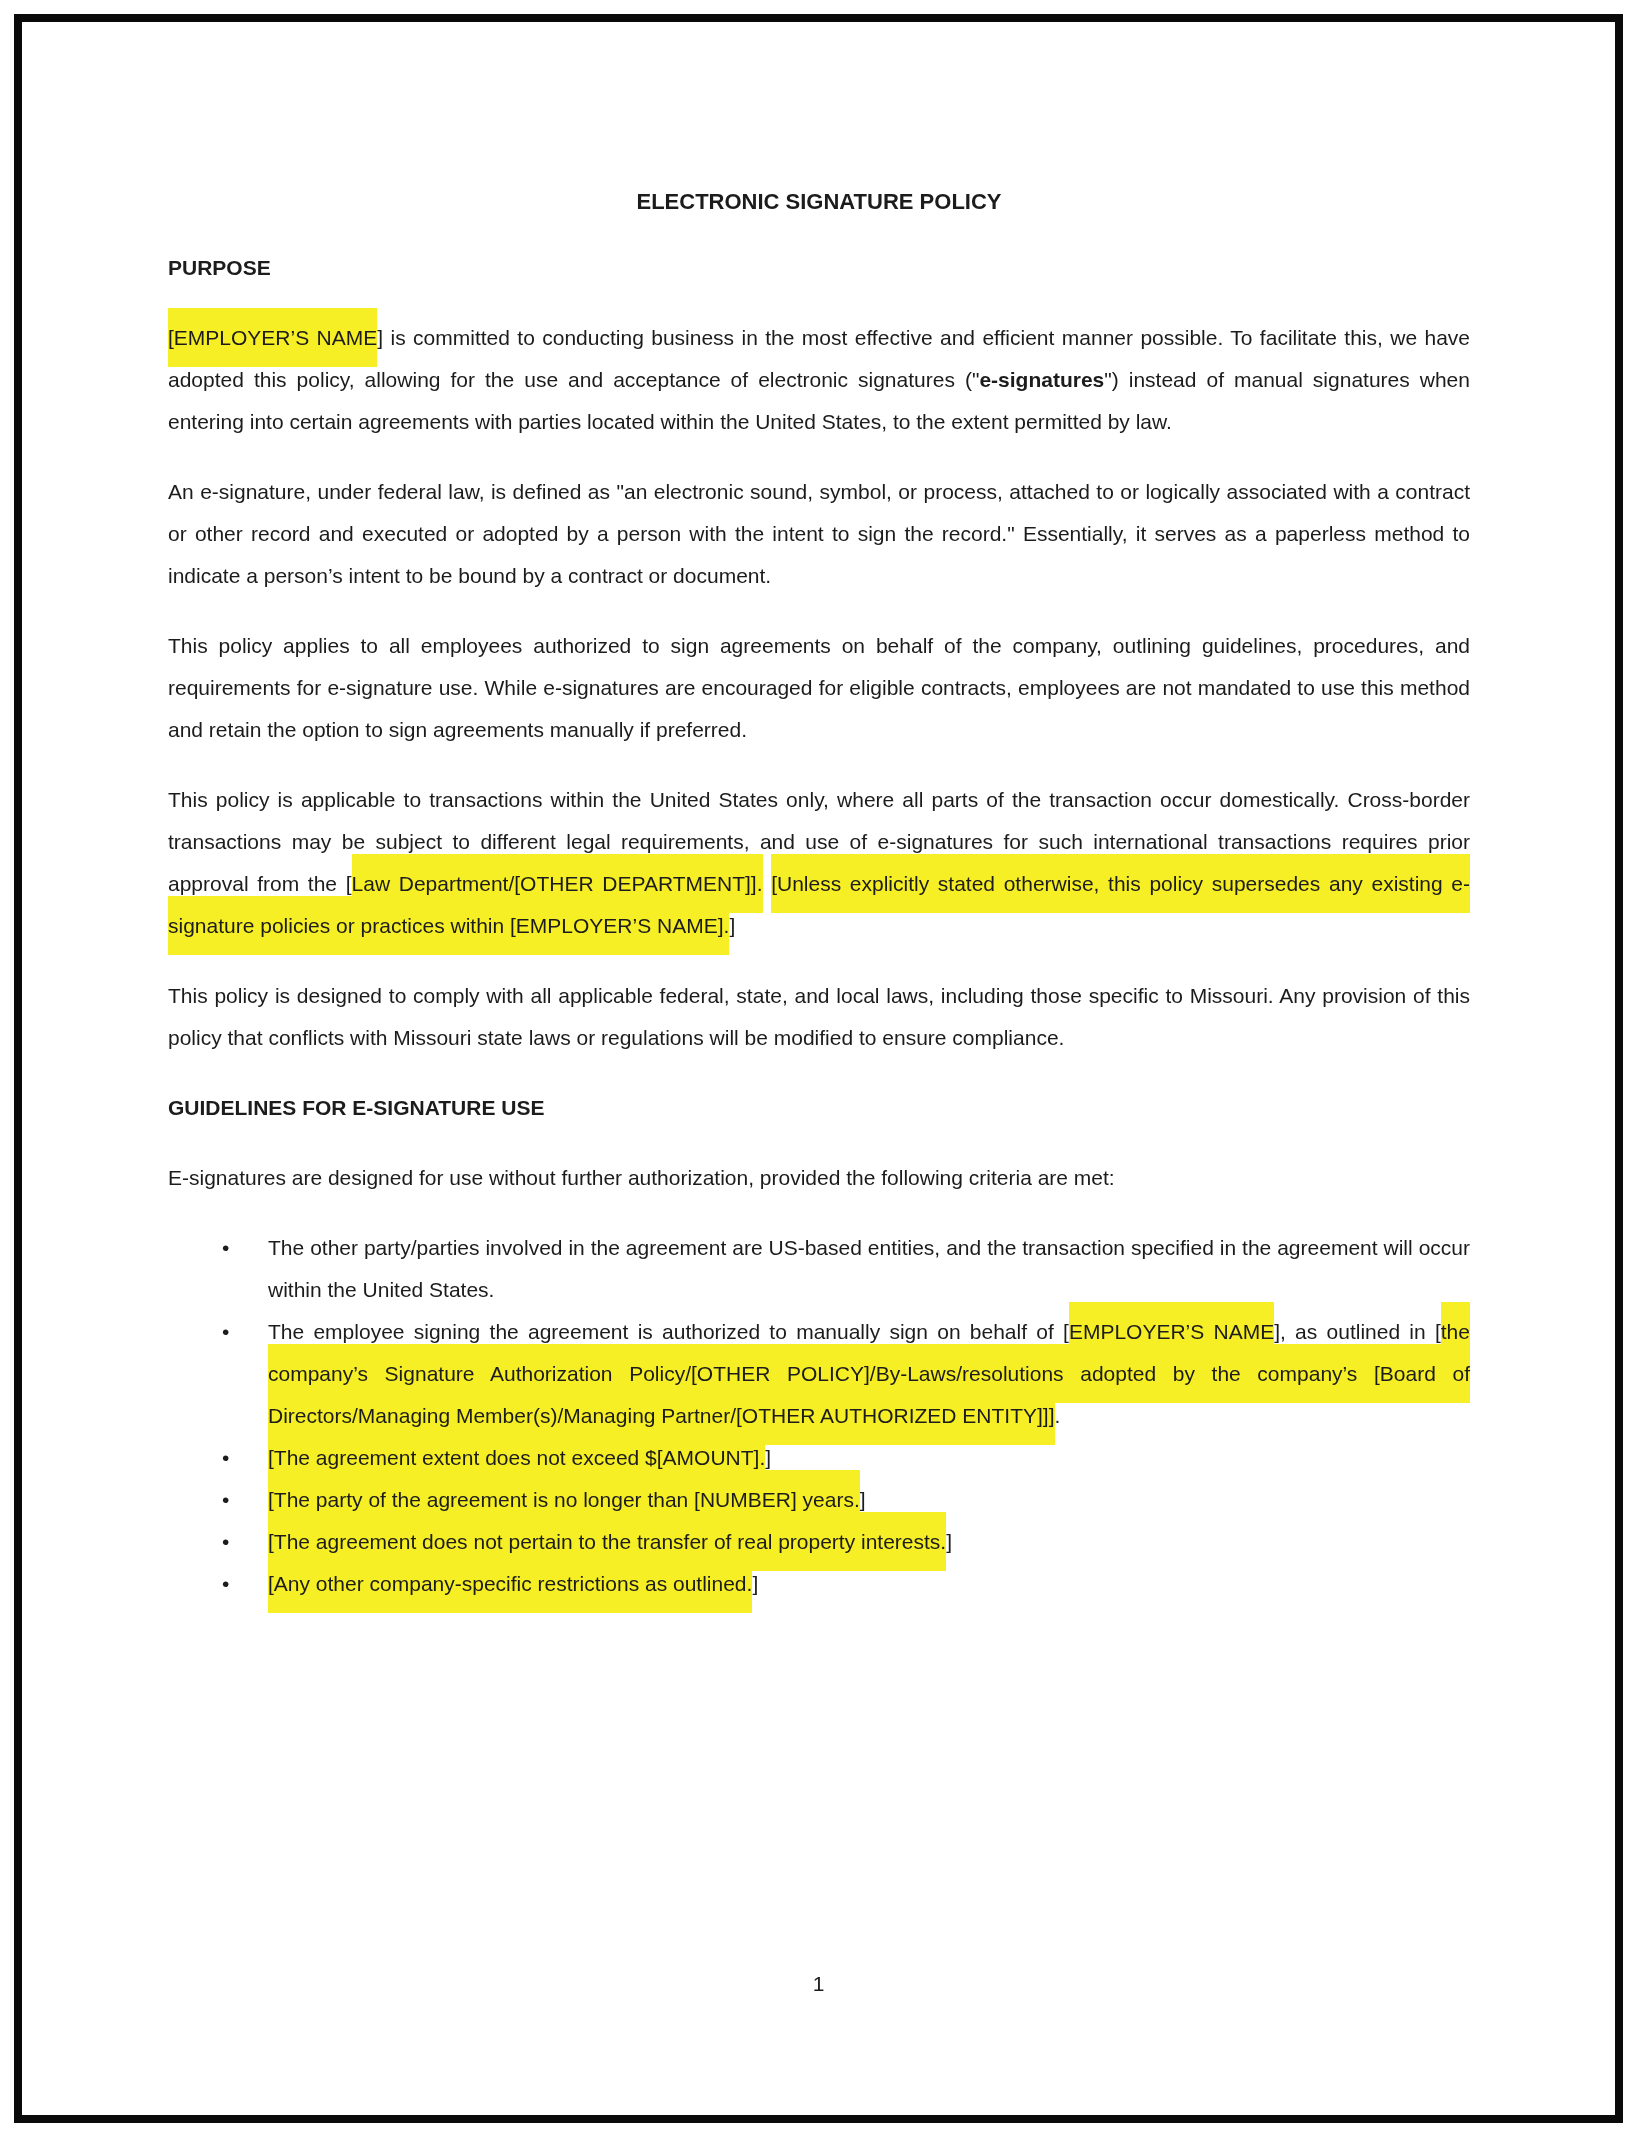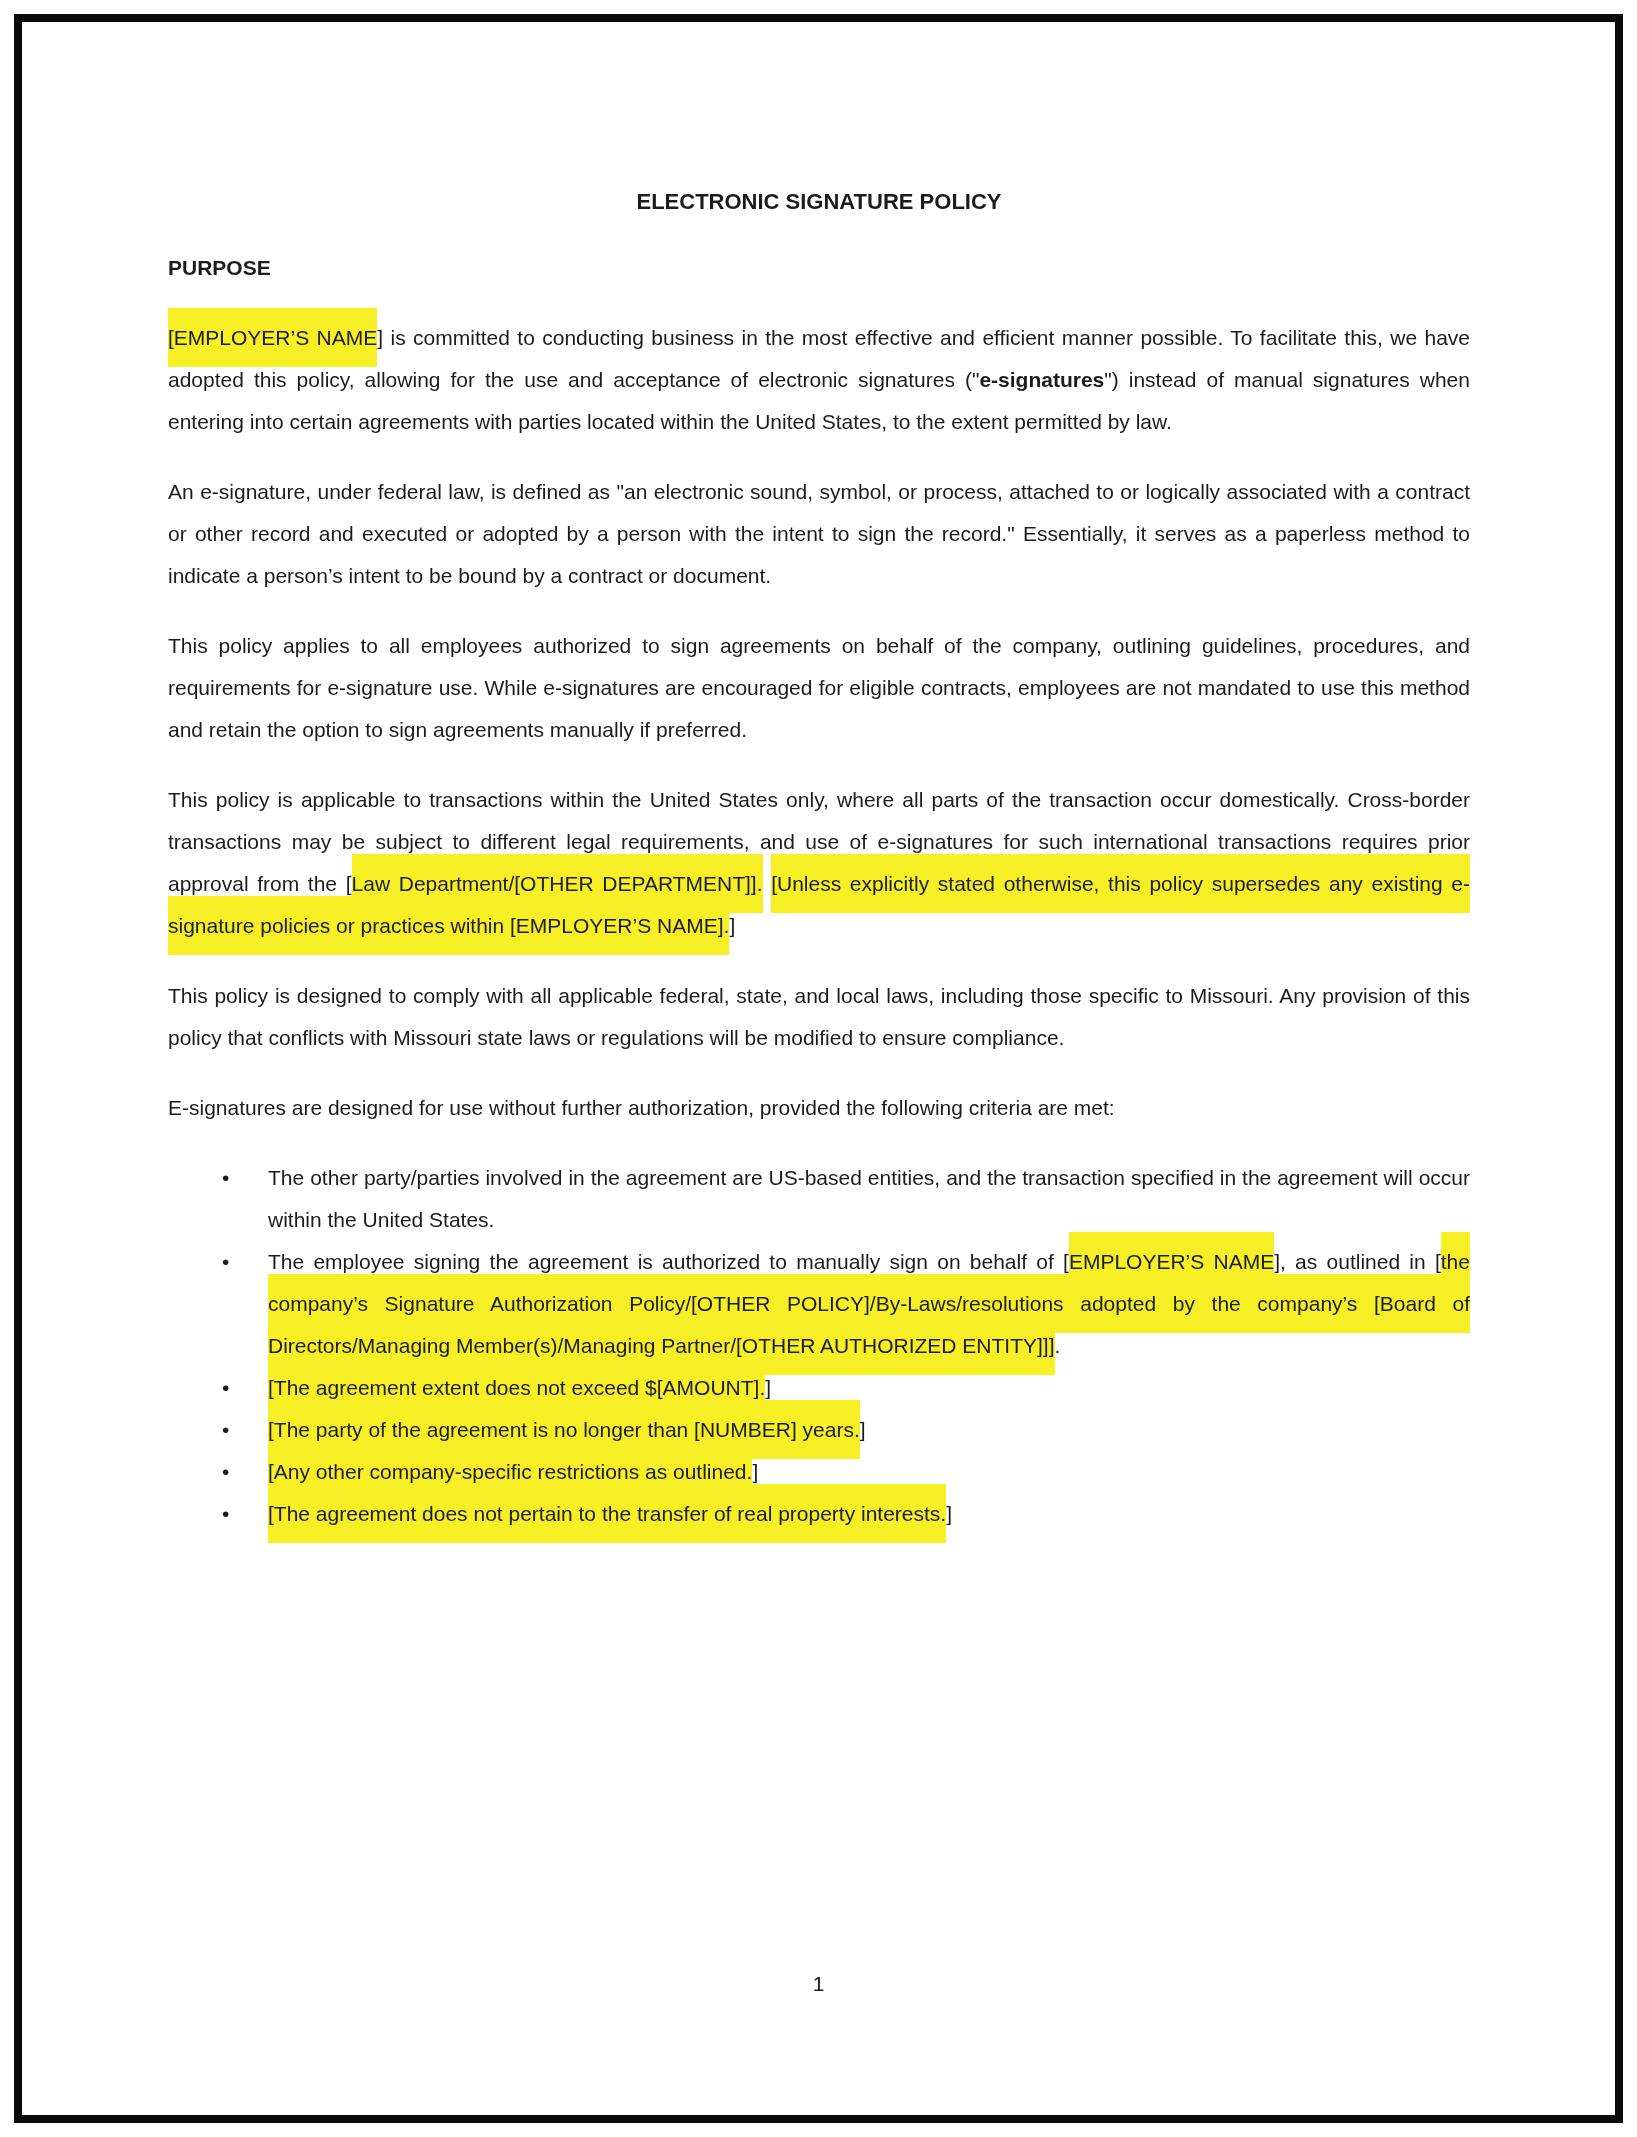--- a/index.html
+++ b/index.html
@@ -56,25 +56,26 @@
 <div class="sheet">
   <div class="content">
     <h1 class="doc-title">ELECTRONIC SIGNATURE POLICY</h1>
     <div>
         <h2 class="section-heading">PURPOSE</h2>
         <p class="paragraph"><mark>[EMPLOYER’S NAME</mark><span>] is committed to conducting business in the most effective and efficient manner possible. To facilitate this, we have adopted this policy, allowing for the use and acceptance of electronic signatures ("</span><span class="bold">e-signatures</span><span>") instead of manual signatures when entering into certain agreements with parties located within the United States, to the extent permitted by law.</span></p>
         <p class="paragraph"><span>An e-signature, under federal law, is defined as "an electronic sound, symbol, or process, attached to or logically associated with a contract or other record and executed or adopted by a person with the intent to sign the record." Essentially, it serves as a paperless method to indicate a person’s intent to be bound by a contract or document.</span></p>
         <p class="paragraph"><span>This policy applies to all employees authorized to sign agreements on behalf of the company, outlining guidelines, procedures, and requirements for e-signature use. While e-signatures are encouraged for eligible contracts, employees are not mandated to use this method and retain the option to sign agreements manually if preferred.</span></p>
         <p class="paragraph"><span>This policy is applicable to transactions within the United States only, where all parts of the transaction occur domestically. Cross-border transactions may be subject to different legal requirements, and use of e-signatures for such international transactions requires prior approval from the [</span><mark>Law Department/[OTHER DEPARTMENT]].</mark><span> </span><mark>[Unless explicitly stated otherwise, this policy supersedes any existing e-signature policies or practices within [EMPLOYER’S NAME].</mark><span>]</span></p>
         <p class="paragraph"><span>This policy is designed to comply with all applicable federal, state, and local laws, including those specific to Missouri. Any provision of this policy that conflicts with Missouri state laws or regulations will be modified to ensure compliance.</span></p>
+        <h2 class="section-heading">GUIDELINES FOR E-SIGNATURE USE</h2>
         <p class="paragraph"><span>E-signatures are designed for use without further authorization, provided the following criteria are met:</span></p>
         <ul class="bullet-list">
           <li><span>The other party/parties involved in the agreement are US-based entities, and the transaction specified in the agreement will occur within the United States.</span></li>
           <li><span>The employee signing the agreement is authorized to manually sign on behalf of [</span><mark>EMPLOYER’S NAME</mark><span>], as outlined in [</span><mark>the company’s Signature Authorization Policy/[OTHER POLICY]/By-Laws/resolutions adopted by the company’s [Board of Directors/Managing Member(s)/Managing Partner/[OTHER AUTHORIZED ENTITY]]]</mark><span>.</span></li>
           <li><mark>[The agreement extent does not exceed $[AMOUNT].</mark><span>]</span></li>
           <li><mark>[The party of the agreement is no longer than [NUMBER] years.</mark><span>]</span></li>
+          <li><mark>[The agreement does not pertain to the transfer of real property interests.</mark><span>]</span></li>
           <li><mark>[Any other company-specific restrictions as outlined.</mark><span>]</span></li>
-          <li><mark>[The agreement does not pertain to the transfer of real property interests.</mark><span>]</span></li>
         </ul>
       </div>
   </div>
   <div class="page-footer">1</div>
 </div>
 
 </body></html>

